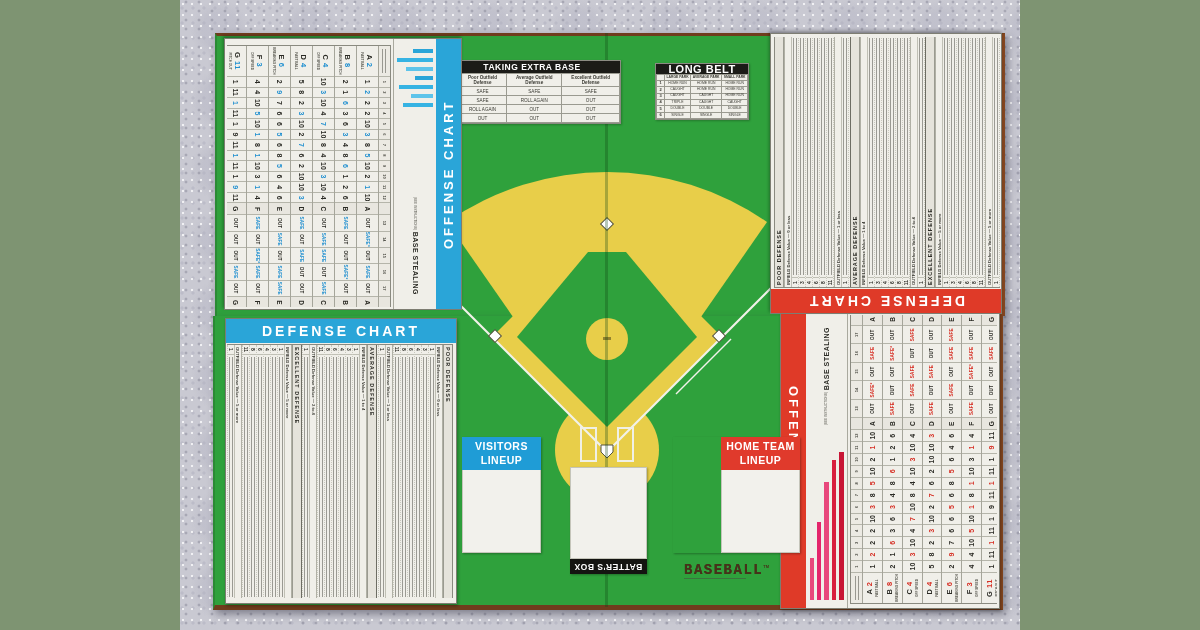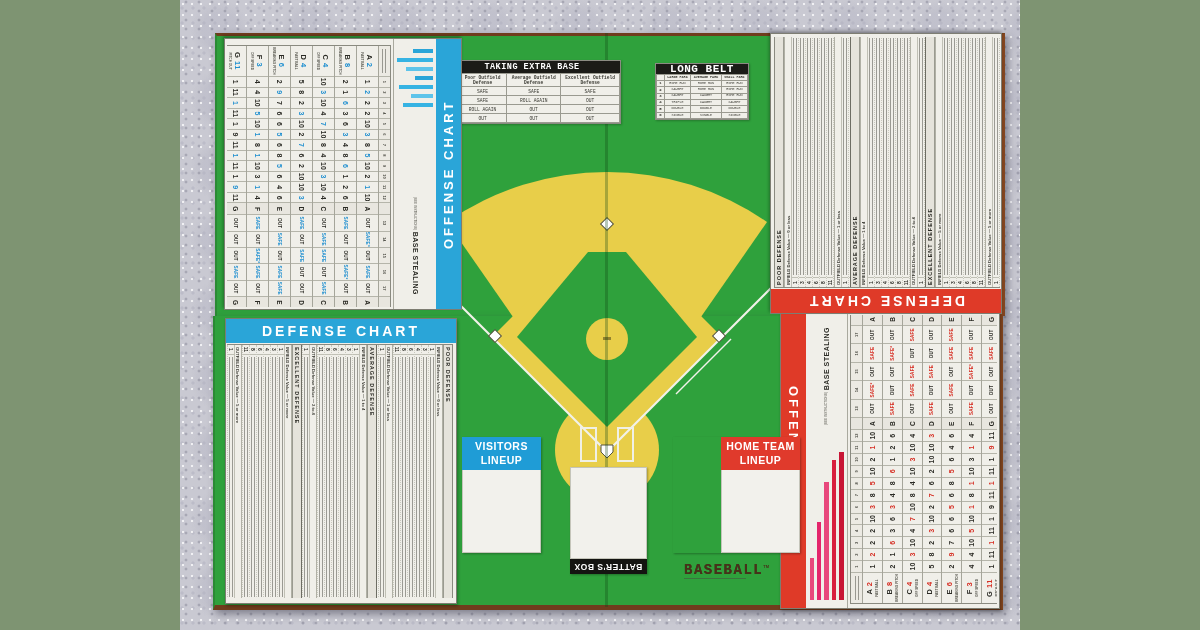--- a/index.html
+++ b/index.html
@@ -15,21 +15,21 @@
     background-size:9px 11px,13px 9px,11px 15px,90px 70px;}
   
   .board{position:absolute;background:#2fa13c;box-shadow:3px 4px 8px rgba(40,40,55,.45);}
   .board-top{left:215px;top:33px;width:779px;height:280px;border-right:9px solid #84461f;border-top:3px solid #6f3d1d;border-left:2px solid #2a8a34;}
   .board-bottom{left:213px;top:316px;width:779px;height:289px;border-right:9px solid #84461f;border-bottom:5px solid #6f3d1d;border-left:2px solid #2a8a34;}
   .fold-line{position:absolute;left:605px;top:33px;width:3px;height:574px;background:rgba(15,70,20,.30);}
   .scuff{position:absolute;left:993px;top:208px;width:8px;height:10px;background:#e7e7e2;border-radius:2px;}
   
   svg.field{position:absolute;left:0;top:0;pointer-events:none;}
   
-  .mini-table{position:absolute;background:#f0efe9;border:1px solid #8b8b82;box-shadow:1px 1px 2px rgba(0,0,0,.25);font-family:Liberation Mono, monospace;}
+  .mini-table{position:absolute;background:#f0efe9;border:1px solid #8b8b82;box-shadow:1px 1px 2px rgba(0,0,0,.25);}
   .mini-title{background:#1b1b17;color:#fff;font-weight:bold;text-align:center;letter-spacing:.5px;}
   .teb{left:443px;top:60px;width:176px;}
   .teb .mini-title{font-size:8.5px;line-height:12px;}
   .teb table{border-collapse:collapse;width:100%;}
   .teb th,.teb td{border:1px solid #9a9a90;font-size:4.6px;text-align:center;color:#3a3a33;padding:1px 0;}
   .teb th{font-weight:bold;line-height:1.1;}
   .teb .rl{font-size:5px;font-weight:bold;width:13px;}
   .lb{left:655px;top:63px;width:92px;}
   .lb .mini-title{font-size:11px;line-height:10px;}
   .lb table{border-collapse:collapse;width:100%;}

